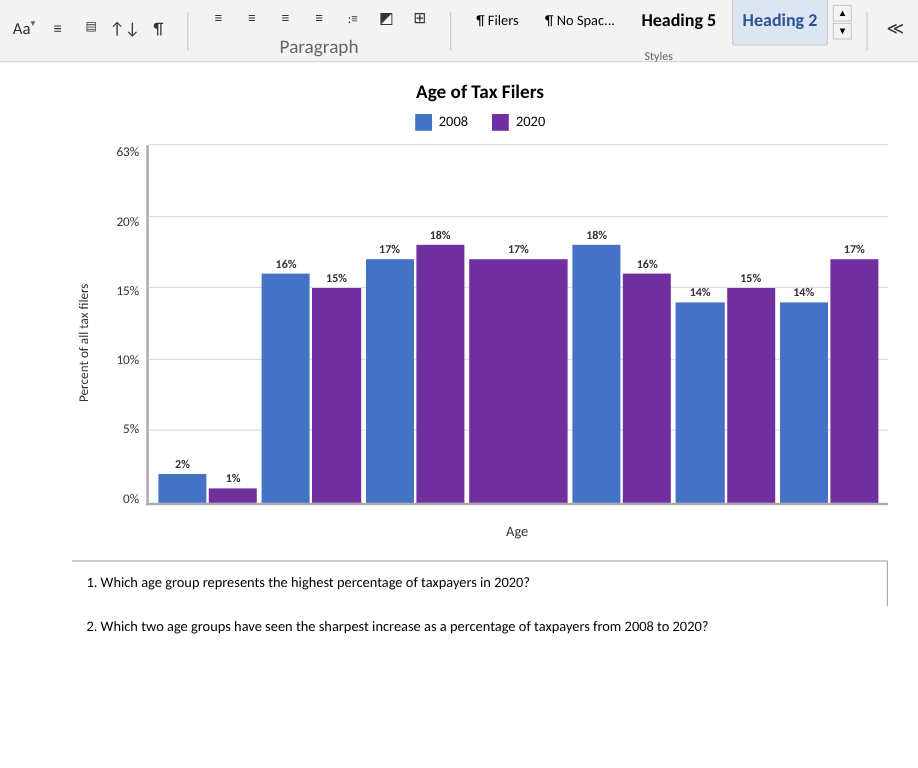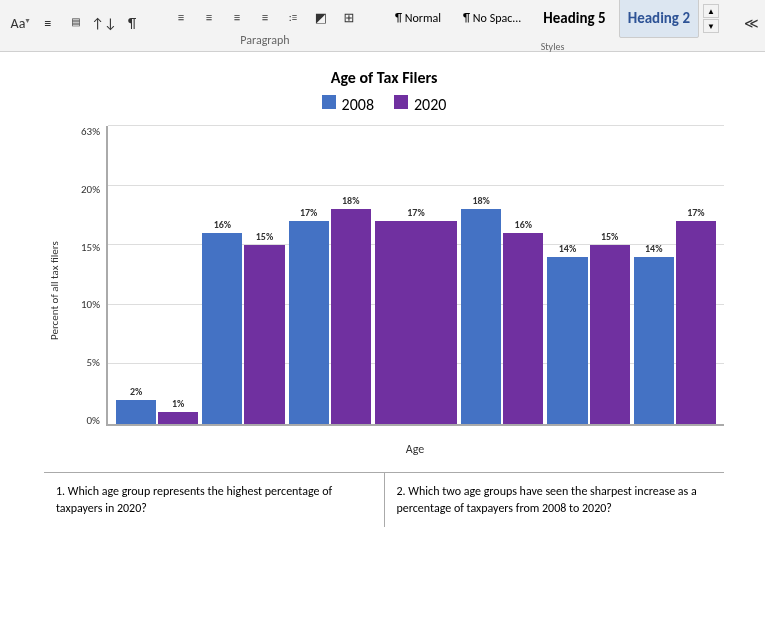--- a/index.html
+++ b/index.html
@@ -69,21 +69,21 @@
       font-size: 13px;
       color: #333;
     }
 
     .paragraph-section {
       display: flex;
       flex-direction: column;
       align-items: center;
     }
     .paragraph-label {
-      font-size: 12px;
+      font-size: 16px;
       color: #666;
       margin-top: 2px;
     }
 
     
     .styles-section {
       display: flex;
       align-items: center;
       gap: 4px;
       flex: 1;
@@ -122,21 +122,21 @@
     }
     .styles-label {
       font-size: 10px;
       color: #666;
       text-align: center;
       margin-top: 2px;
     }
 
     
     .content-area {
-      padding: 16px 44px;
+      padding: 16px 60px;
       background: white;
     }
 
     
     .chart-container {
       width: 680px;
       margin: 0 auto;
     }
     .chart-title {
       text-align: center;
@@ -146,23 +146,23 @@
       color: #000;
     }
     .chart-legend {
       display: flex;
       justify-content: center;
       gap: 20px;
       margin-bottom: 12px;
     }
     .legend-item {
       display: flex;
-      align-items: flex-start;
+      align-items: flex-end;
       gap: 6px;
-      font-size: 16px;
+      font-size: 12px;
     }
     .legend-box {
       width: 14px;
       height: 14px;
     }
     .legend-2008 { background: #4472c4; }
     .legend-2020 { background: #7030a0; }
 
     .chart-area {
       display: flex;
@@ -272,20 +272,21 @@
       margin-top: 16px;
       margin-left: 38px;
       color: #333;
     }
 
     
     .questions-row {
       display: flex;
       border-top: 1px solid #aaa;
       margin-top: 16px;
+      flex-direction: column;
     }
     .question-cell {
       flex: 1;
       padding: 10px 12px;
       font-size: 12px;
       line-height: 1.4;
     }
     .question-cell:first-child {
       border-right: 1px solid #aaa;
     }
@@ -322,21 +323,21 @@
       <div class="format-btn">⊞</div>
     </div>
     <div class="paragraph-label">Paragraph</div>
   </div>
 
   <div class="divider"></div>
 
   <div class="paragraph-section">
     <div class="styles-section">
       <div class="style-item style-normal">
-        <span>¶ Normal</span>
+        <span>¶ Filers</span>
       </div>
       <div class="style-item style-nospace">
         <span>¶ No Spac...</span>
       </div>
       <div class="style-item style-h1">
         <span>Heading 5</span>
       </div>
       <div class="style-item style-h2">
         <span>Heading 2</span>
       </div>

